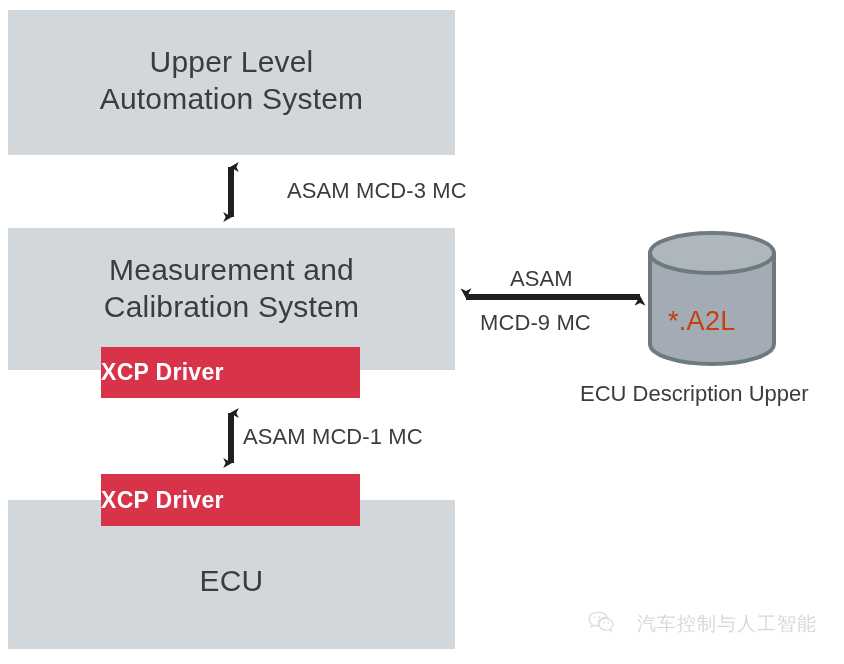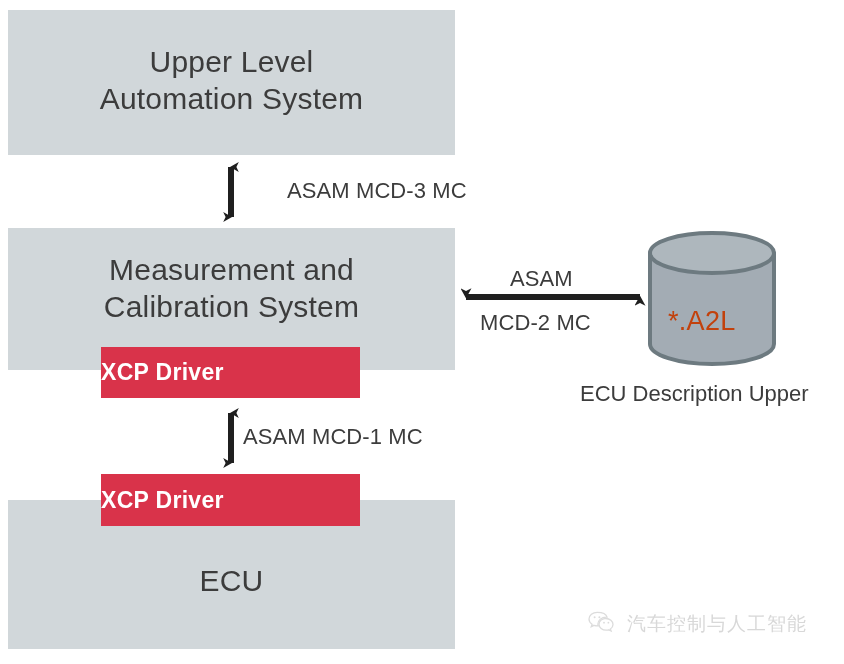--- a/index.html
+++ b/index.html
@@ -83,21 +83,21 @@
     width: 844px;
     height: 664px;
     pointer-events: none;
   }
 
   
   .watermark {
     position: absolute;
     display: flex;
     align-items: flex-end;
-    gap: 13px;
+    gap: 23px;
     opacity: 1;
   }
   .watermark-text {
     color: #d8d8d8;
     font-size: 19px;
     letter-spacing: 1px;
     white-space: nowrap;
   }
 </style>
 </head>
@@ -160,21 +160,21 @@
       <ellipse cx="712" cy="253" rx="62" ry="20" fill="#aeb7bd" stroke="#6d7a80" stroke-width="4"></ellipse>
     </g>
   </svg>
 
   <div class="arrow-label" style="left:243px; top:178px;margin-left:44px;">ASAM MCD-3 MC</div>
 
   <div class="arrow-label" style="left:243px; top:424px;">ASAM MCD-1 MC</div>
 
   <div class="arrow-label" style="left:510px; top:266px;">ASAM</div>
 
-  <div class="arrow-label" style="left:480px; top:310px;">MCD-2 MC</div>
+  <div class="arrow-label" style="left:480px; top:310px;">MCD-9 MC</div>
 
   <div class="cyl-label" style="left:668px; top:306px;">*.A2L</div>
 
   <div class="cyl-caption" style="left:580px; top:381px;">ECU Description Upper</div>
 
   <div class="watermark" style="left:588px; top:611px;">
     <span style="display:inline-block;">
       <svg width="26" height="22" viewBox="0 0 26 22" xmlns="http://www.w3.org/2000/svg">
         <path d="M9.3,1.3 C4.6,1.3 1,4.4 1,8.1 c0,2.1 1.2,4 3.1,5.2 l-0.8,2.4 2.7,-1.4 c1,0.3 2.1,0.5 3.3,0.5 0.3,0 0.6,0 0.9,0 -0.2,-0.6 -0.3,-1.2 -0.3,-1.8 0,-3.8 3.7,-6.9 8.3,-6.9 0.3,0 0.6,0 0.9,0 C18.3,3.3 14.2,1.3 9.3,1.3 z" fill="none" stroke="#dcdcdc" stroke-width="1.3"></path>
         <circle cx="6.6" cy="6.3" r="1" fill="#dcdcdc"></circle>

